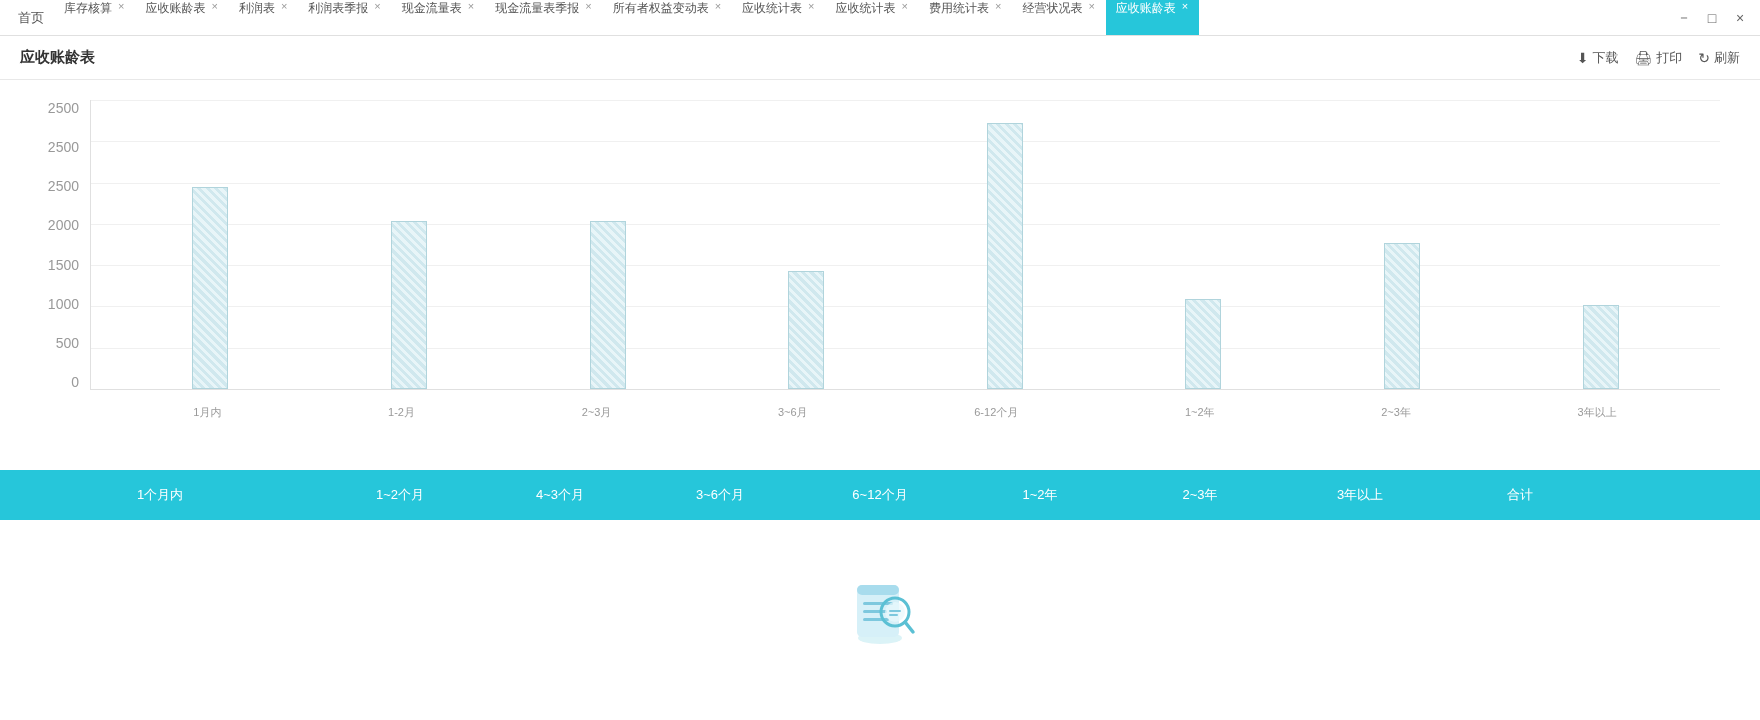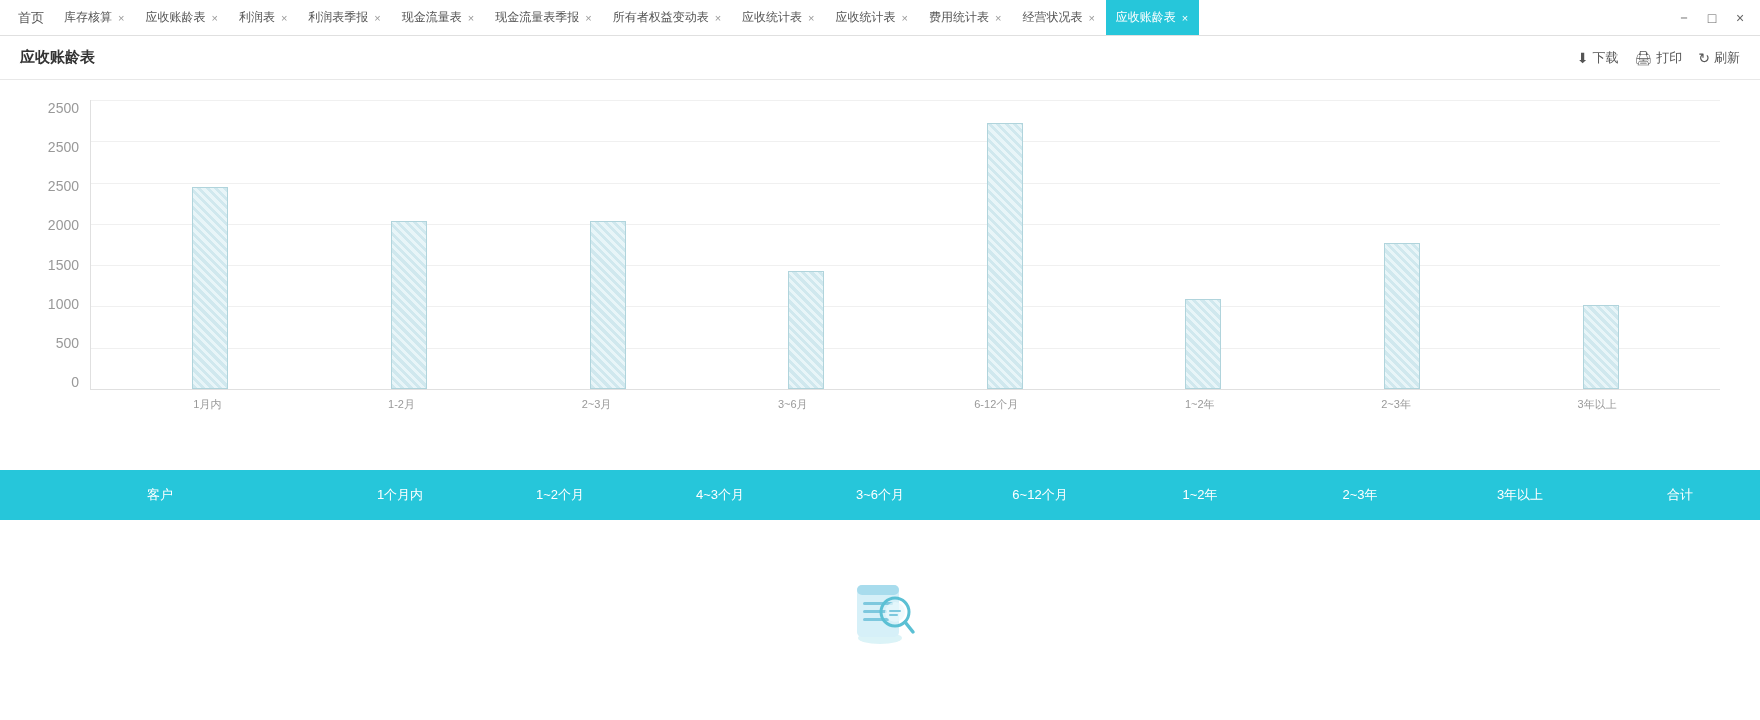--- a/index.html
+++ b/index.html
@@ -13,21 +13,20 @@
       border-bottom: 1px solid #e0e0e0;
       height: 36px;
       padding: 0 8px;
       overflow-x: auto;
       white-space: nowrap;
       position: relative;
     }
     .tab-bar::-webkit-scrollbar { height: 0; }
     .tab-item {
       display: inline-flex;
-      align-items: center;
       padding: 0 10px;
       height: 36px;
       cursor: pointer;
       font-size: 12px;
       color: #555;
       border-right: 1px solid transparent;
       flex-shrink: 0;
       gap: 4px;
     }
     .tab-item.active {
@@ -344,35 +343,34 @@
           </div>
           <div class="bar-group">
             <div class="bar" style="height: 146px;"></div>
           </div>
           <div class="bar-group">
             <div class="bar" style="height: 84px;"></div>
           </div>
         </div>
       </div>
 
-      <div style="position:absolute; bottom:8px; left:50px; right:0; display:flex; justify-content:space-around; padding: 0 20px;">
+      <div style="position:absolute; bottom:0; left:50px; right:0; display:flex; justify-content:space-around; padding: 0 20px;">
         <span class="x-label">1月内</span>
         <span class="x-label">1-2月</span>
         <span class="x-label">2~3月</span>
         <span class="x-label">3~6月</span>
         <span class="x-label">6-12个月</span>
         <span class="x-label">1~2年</span>
         <span class="x-label">2~3年</span>
         <span class="x-label">3年以上</span>
       </div>
     </div>
   </div>
 
   <div class="table-header">
-    <div class="th-cell">客户</div>
     <div class="th-cell">1个月内</div>
     <div class="th-cell">1~2个月</div>
     <div class="th-cell">4~3个月</div>
     <div class="th-cell">3~6个月</div>
     <div class="th-cell">6~12个月</div>
     <div class="th-cell">1~2年</div>
     <div class="th-cell">2~3年</div>
     <div class="th-cell">3年以上</div>
     <div class="th-cell">合计</div>
   </div>

